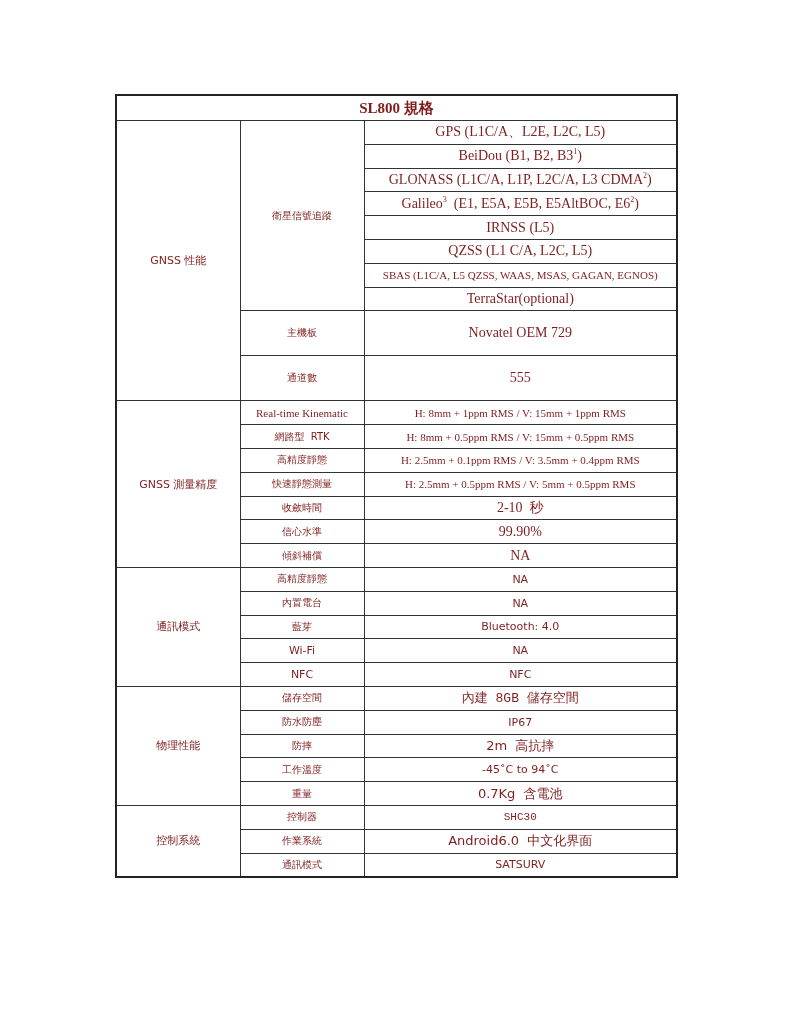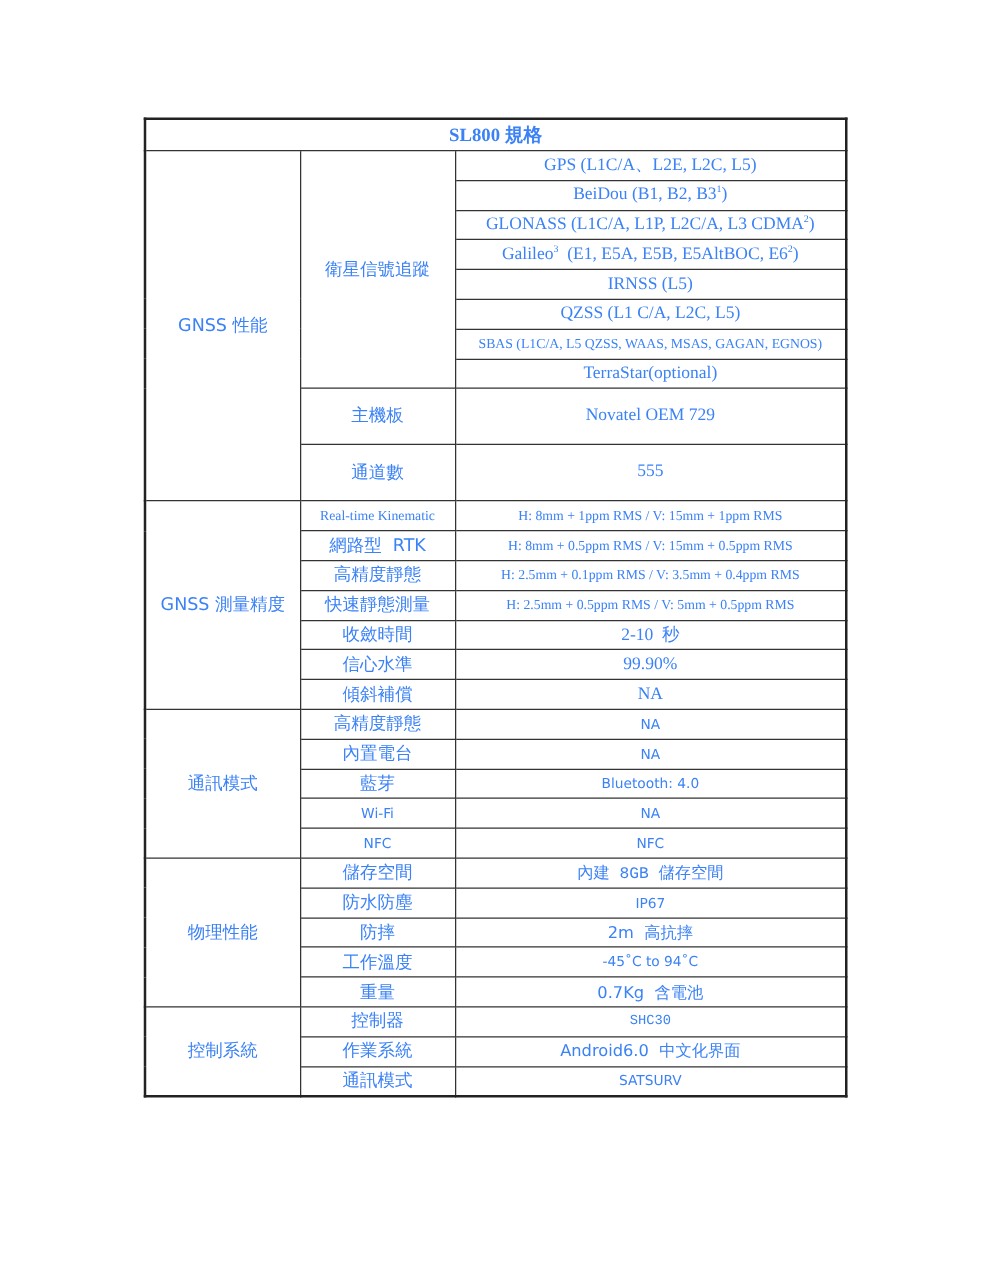--- a/index.html
+++ b/index.html
@@ -5,35 +5,35 @@
   html, body { margin: 0; padding: 0; background: #ffffff; }
   body { width: 796px; height: 1030px; position: relative; overflow: hidden; }
   .page { position: absolute; left: 0; top: 0; width: 796px; height: 1030px; background: #fff; }
   table.spec {
     position: absolute; left: 115px; top: 94px;
     width: 561px; border-collapse: collapse; table-layout: fixed;
     border: 2px solid #222;
   }
   table.spec td {
     border: 1px solid #333; padding: 0; text-align: center; vertical-align: middle;
-    color: #3b82f6; overflow: hidden; white-space: nowrap;
+    color: #7f1d1d; overflow: hidden; white-space: nowrap;
   }
   .serif { font-family: "Liberation Serif", "DejaVu Serif", serif; margin-left: 39px; }
   .sans  { font-family: "DejaVu Sans", "Liberation Sans", sans-serif; }
   .cjk   { font-family: "DejaVu Sans", sans-serif; }
   .title { font-family: "Liberation Serif", serif; font-weight: bold; font-size: 15px; height: 24px; }
   .r24 { height: 23.8px; }
   .r46 { height: 45px; }
   .f14 { font-size: 14px; }
   .f13 { font-size: 13px; }
   .f12 { font-size: 11px; }
   .f11 { font-size: 11px; }
   .f9  { font-size: 11px; }
-  .cat { font-size: 14px; color: #333; }
-  .sub { font-size: 14px; color: #333; }
+  .cat { font-size: 11px; color: #333; }
+  .sub { font-size: 10px; color: #333; }
   sup { font-size: 8px; line-height: 0; }
   .thick-top td { border-top: 2px solid #222; font-family: Liberation Mono, monospace; }
 </style>
 </head>
 <body>
 
 <div class="page">
 <table class="spec">
   <colgroup>
     <col style="width:124px">

